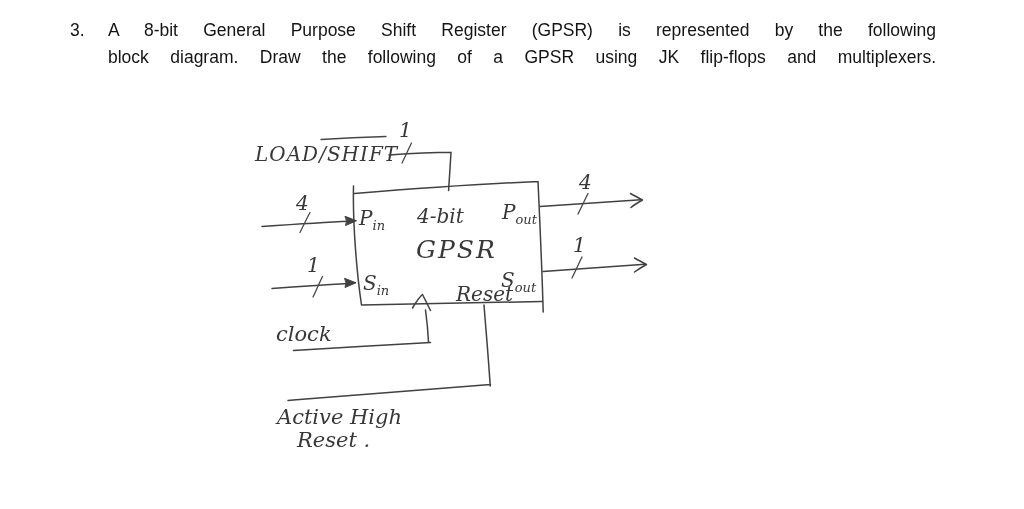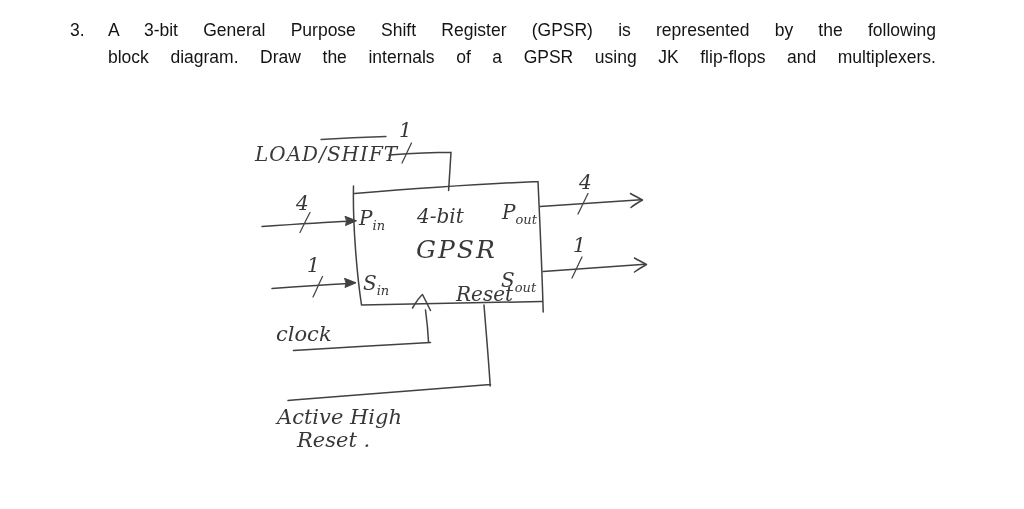--- a/index.html
+++ b/index.html
@@ -69,22 +69,22 @@
   .hw-sub {
     font-size: 13px;
   }
 </style>
 </head>
 <body>
 
 <div>
   <div class="qnum">3.</div>
   <div class="qtext">
-    <div class="qline">A 3-bit General Purpose Shift Register (GPSR) is represented by the following</div>
-    <div class="qline">block diagram. Draw the internals of a GPSR using JK flip-flops and multiplexers.</div>
+    <div class="qline">A 8-bit General Purpose Shift Register (GPSR) is represented by the following</div>
+    <div class="qline">block diagram. Draw the following of a GPSR using JK flip-flops and multiplexers.</div>
   </div>
 </div>
 
 <svg class="diagram" width="1024" height="509" viewBox="0 0 1024 509" xmlns="http://www.w3.org/2000/svg">
 
   <text class="hw" x="255" y="161" font-size="20" letter-spacing="1"><tspan>LOAD/</tspan><tspan>SHIFT</tspan></text>
   <path class="stroke-thin" d="M 321,139.5 C 342,138 364,137 386,136.5"></path>
 
   <path class="stroke" d="M 389,155 C 410,153.5 430,152.3 451,152.3 M 451,152.3 C 450.3,165 449.3,178 448.6,190.5"></path>
   <path class="stroke-thin" d="M 402,163 C 405.5,156 408,150 411.5,143"></path>

